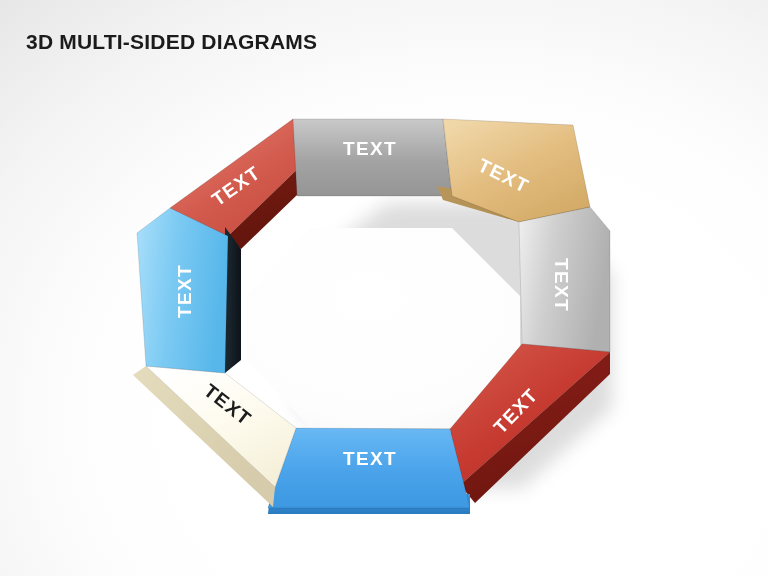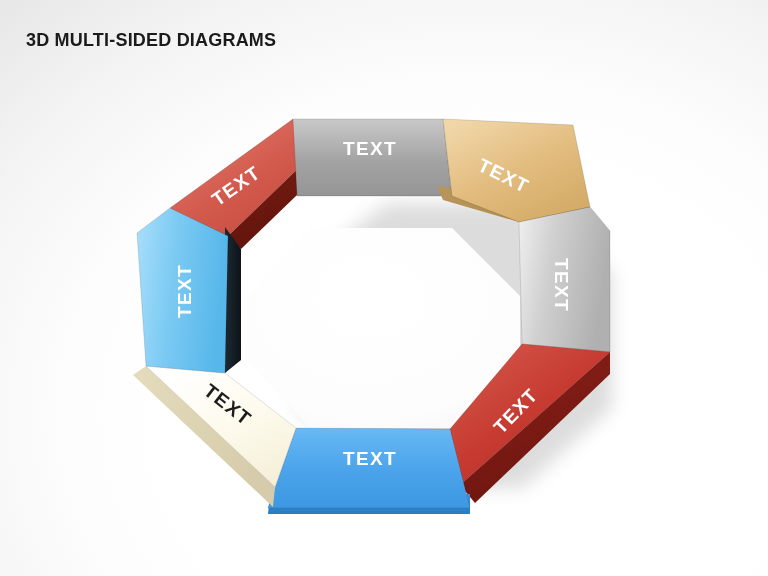--- a/index.html
+++ b/index.html
@@ -24,21 +24,21 @@
     inset: 0;
     background:
       radial-gradient(115% 125% at 62% 72%,
         #ffffff 0%, #ffffff 34%, #fdfdfd 46%,
         #f4f4f4 62%, #e9e9e9 76%, #e0e0e0 88%, #dcdcdc 100%);
   }
   #title {
     position: absolute;
     left: 26px;
     top: 30px;
-    font-size: 18px;
+    font-size: 21px;
     font-weight: bold;
     letter-spacing: 0.2px;
     color: #1b1b1b;
     white-space: nowrap;
   }
   #diagram {
     position: absolute;
     left: 0;
     top: 0;
     width: 768px;

